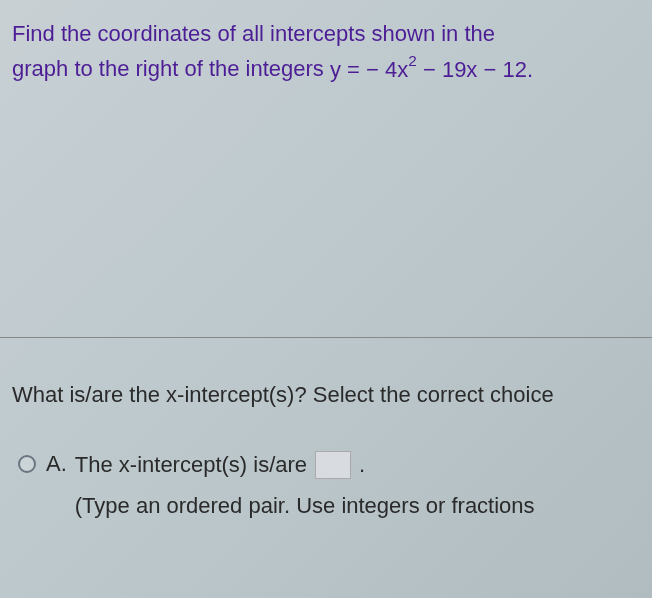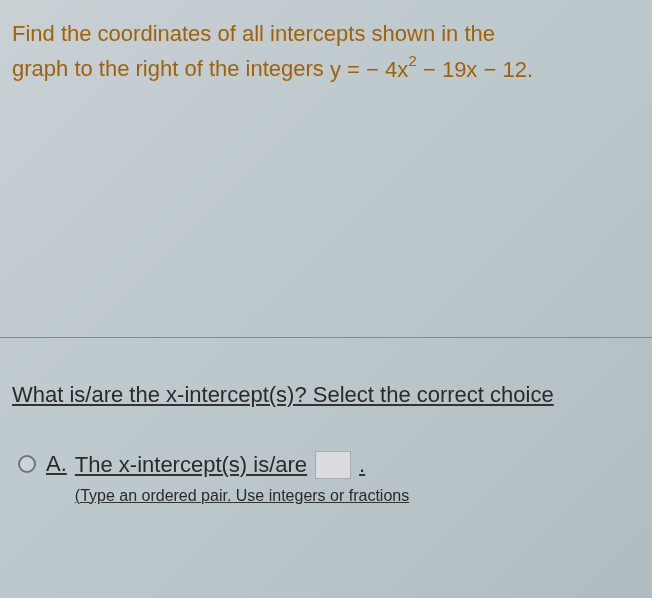--- a/index.html
+++ b/index.html
@@ -18,21 +18,21 @@
       position: relative;
     }
     
     .problem-section {
       padding: 16px 12px 0 12px;
     }
     
     .problem-text {
       font-size: 22px;
       line-height: 1.6;
-      color: #a16207;
+      color: #4c1d95;
     }
     
     .equation {
       white-space: nowrap;
       text-align: center;
     }
     
     .sup {
       font-size: 0.7em;
       vertical-align: super;
@@ -42,21 +42,20 @@
     
     .divider {
       border: none;
       border-top: 1px solid #888;
       margin-top: 250px;
       width: 100%;
     }
     
     .question-section {
       padding: 40px 12px 0 12px;
-      text-decoration: underline;
     }
     
     .question-text {
       font-size: 22px;
       color: #2a2a2a;
       line-height: 1.5;
     }
     
     .choice-row {
       display: flex;
@@ -100,23 +99,23 @@
     .answer-box {
       display: inline-block;
       width: 36px;
       height: 28px;
       background: #d8dce0;
       border: 1px solid #aaa;
       vertical-align: middle;
     }
     
     .choice-hint {
-      font-size: 16px;
+      font-size: 22px;
       color: #2a2a2a;
-      margin-top: 8px;
+      margin-top: 14px;
     }
   </style>
 </head>
 <body>
 
 <div class="problem-section">
   <div class="problem-text">Find the coordinates of all intercepts shown in the</div>
   <div class="problem-text">
     <span>graph to the right of the integers </span><span class="equation"><span>y = </span><span>− 4x</span><span class="sup">2</span><span> − 19x − 12.</span></span>
   </div>

